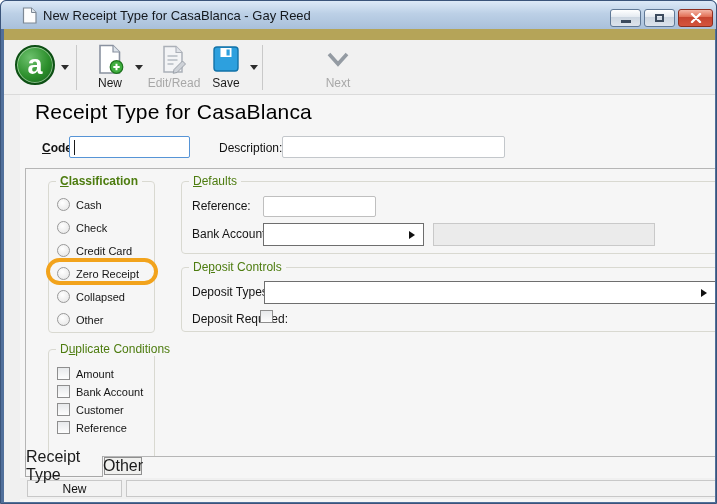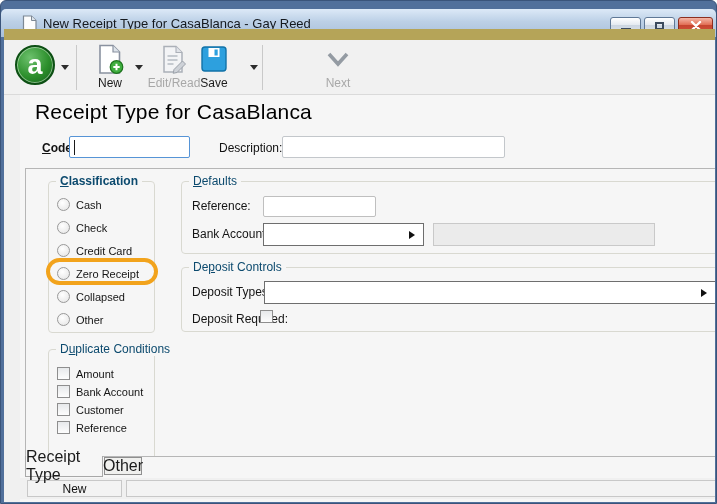--- a/index.html
+++ b/index.html
@@ -5,21 +5,21 @@
   * { box-sizing: border-box; margin: 0; padding: 0; }
   html,body { background:#fff; }
   body { font-family: "Liberation Sans", "DejaVu Sans", sans-serif; }
 
   .stage { position:relative; width:717px; height:504px; background:#51709b;
            border:1px solid #3a547a; border-radius:6px 6px 0 0; overflow:hidden; }
 
   
   .titlebar { position:absolute; left:0; top:0; width:100%; height:28px;
               background:linear-gradient(#dce9f7, #bcd0e6 45%, #a9c0da);
-              border-radius:5px 5px 0 0;margin-top:8px; }
+              border-radius:5px 5px 0 0; }
   .doc-icon { position:absolute; left:21px; top:6px; }
   .title-text { position:absolute; left:42px; top:7px; font-size:13px; color:#15191e; white-space:nowrap; }
   .winbtn { position:absolute; top:8px; height:18px; border:1px solid #5f7896; border-radius:3px;
             background:linear-gradient(#ffffff,#e3e9f0 45%,#ccd6e1 46%,#dde4ec);
             display:flex; align-items:center; justify-content:center; }
   .winbtn.min   { left:609px; width:31px; }
   .winbtn.max   { left:643px; width:31px; }
   .winbtn.close { left:677px; width:35px; border-color:#8c2e20;
                   background:linear-gradient(#f4b6a6,#e06a50 45%,#c64530 46%,#d4543c); }
   .glyph-min { width:10px; height:3px; background:#3b4a5d; margin-top:7px; }
@@ -46,21 +46,21 @@
   .dd-save { left:246px; top:25px; }
   .tsep { position:absolute; top:5px; width:1px; height:45px; background:#c9c9c9; }
   .tsep.s1 { left:72px; } .tsep.s2 { left:258px; }
   .tbtn { position:absolute; top:2px; height:51px; display:flex; flex-direction:column;
           align-items:center; justify-content:flex-start; }
   .tbtn .ic { height:34px; display:flex; align-items:center; justify-content:center; }
   .tbtn .lbl { font-size:12px; color:#1c1c1c; white-space:nowrap; }
   .tbtn.disabled .lbl { color:#a8a8a8; }
   .tbtn.new  { left:82px;  width:48px; }
   .tbtn.edit { left:142px; width:56px; }
-  .tbtn.save { left:188px; width:44px; }
+  .tbtn.save { left:200px; width:44px; }
   .tbtn.prev { left:264px; width:50px; }
   .tbtn.next { left:316px; width:36px; }
 
   
   .content { position:absolute; left:16px; top:66px; width:100%; height:407px; background:#f6f6f6; }
   .heading { position:absolute; left:15px; top:5px; font-size:21px; color:#000; letter-spacing:.2px; }
 
   .field-label { position:absolute; font-size:12px; color:#111; white-space:nowrap; }
   .accel { text-decoration:underline; }
   .lbl-code { left:14px; top:46px; font-weight:bold;margin-left:8px; }
@@ -69,21 +69,21 @@
   .in-code { left:49px; top:41px; width:121px; height:22px; border-color:#5694d6; }
   .caret { position:absolute; left:4px; top:3px; width:1px; height:15px; background:#1a1a1a; }
   .in-desc { left:262px; top:41px; width:223px; height:22px; }
 
   
   .panel { position:absolute; left:5px; top:73px; width:701px; height:289px;
            border:1px solid #b6b6b6; overflow:hidden; }
 
   .group { position:absolute; border:1px solid #d9d9d1; border-radius:4px; }
   .group > .gtitle { position:absolute; top:-8px; left:7px; background:#f6f6f6;
-                     padding:0 4px; font-size:12px; color:#0c4a6e; white-space:nowrap; }
+                     padding:0 4px; font-size:12px; color:#4d7c0f; white-space:nowrap; }
   .g-class { left:22px; top:12px; width:107px; height:152px; }
   .g-class > .gtitle { font-weight:bold; }
   .g-def   { left:155px; top:12px; width:542px; height:73px; }
   .g-dep   { left:155px; top:98px;  width:542px; height:65px; }
   .g-dup   { left:22px; top:180px; width:107px; height:122px; }
 
   .opt-row { display:flex; align-items:center; gap:6px; padding-left:8px; height:15px; }
   .g-class .opt-row { margin-bottom:8px; }
   .g-class .rows { padding-top:15px; }
   .g-dup .rows { padding-top:16px; }

